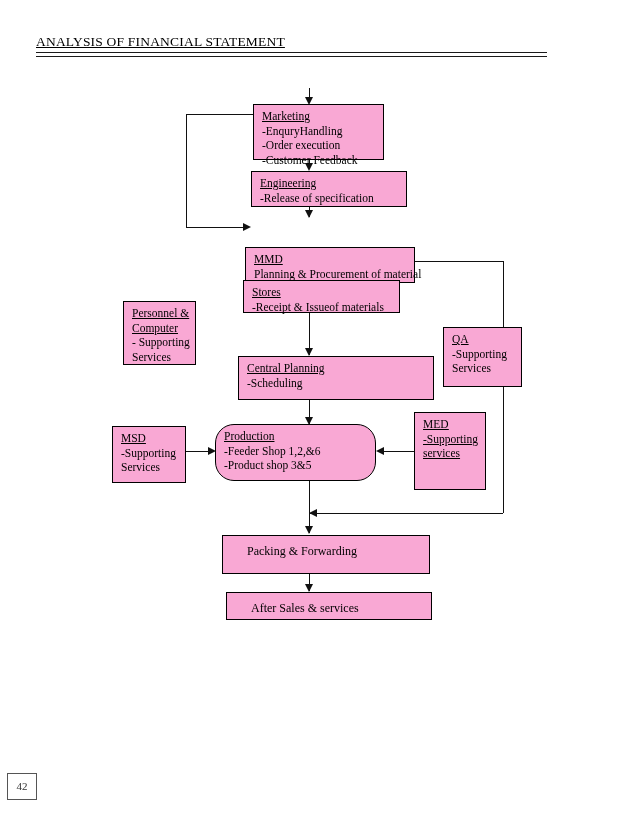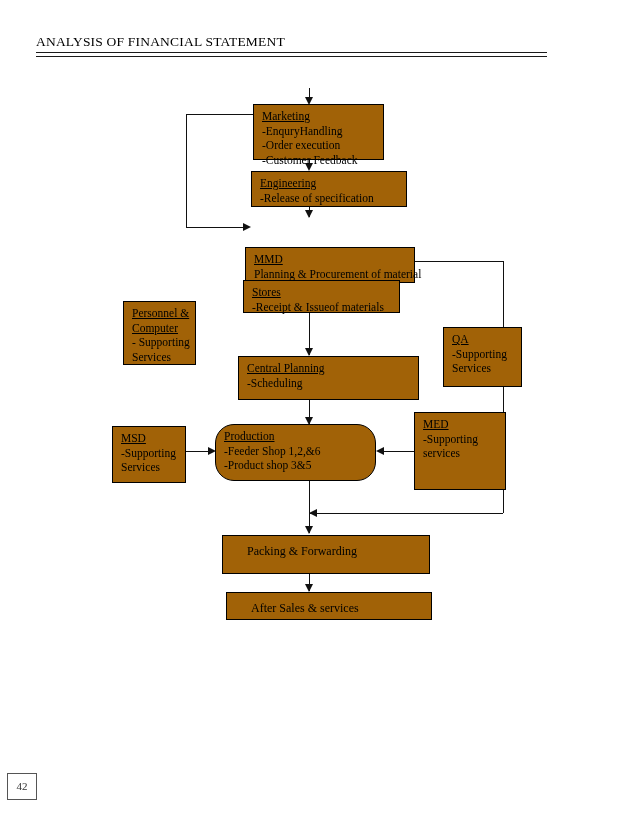--- a/index.html
+++ b/index.html
@@ -22,41 +22,42 @@
   }
 
   
   .doc-title {
     position: absolute;
     left: 36px;
     top: 34px;
     font-size: 13.5px;
     letter-spacing: 0.2px;
     white-space: nowrap;
+    text-decoration: underline;
   }
   .title-rule {
     position: absolute;
     left: 36px;
     top: 52px;
     width: 511px;
     height: 3px;
     border-top: 1px solid #1a1a1a;
     border-bottom: 1px solid #1a1a1a;
   }
 
   
   .diagram {
     position: absolute;
     left: 0; top: 0;
     width: 638px; height: 826px;
   }
   .node {
     position: absolute;
     border: 1px solid #000000;
-    background: #a16207;
+    background: #f9a8d4;
     box-sizing: border-box;
     padding: 4px 6px 3px 8px;
     font-size: 11.5px;
     line-height: 1.28;
     z-index: 3;
   }
   .node .hd {
     text-decoration: underline;
     display: block;
     white-space: nowrap;
@@ -198,21 +199,21 @@
       <span class="ln">- Supporting</span>
       <span class="ln">Services</span>
     </div>
 
     <div class="node" style="left:443px; top:327px; width:79px; height:60px;">
       <span class="hd">QA</span>
       <span class="ln">-Supporting</span>
       <span class="ln">Services</span>
     </div>
 
-    <div class="node" style="left:238px; top:356px; width:181px; height:44px;">
+    <div class="node" style="left:238px; top:356px; width:196px; height:44px;">
       <span class="hd">Central Planning</span>
       <span class="ln">-Scheduling</span>
     </div>
 
     <div class="vline" style="left:309px; top:400px; height:24px;"></div>
     <div class="arrow-d" style="left:304.5px; top:417px;"></div>
 
     <div class="node" style="left:112px; top:426px; width:74px; height:57px;">
       <span class="hd">MSD</span>
       <span class="ln">-Supporting</span>
@@ -220,21 +221,21 @@
     </div>
     <div class="hline" style="left:186px; top:451px; width:25px;"></div>
     <div class="arrow-r" style="left:208px; top:446.5px;"></div>
 
     <div class="node" style="left:215px; top:424px; width:161px; height:57px;border-radius:19px;">
       <span class="hd">Production</span>
       <span class="ln">-Feeder Shop 1,2,&amp;6</span>
       <span class="ln">-Product shop 3&amp;5</span>
     </div>
 
-    <div class="node" style="left:414px; top:412px; width:92px; height:78px;">
+    <div class="node" style="left:414px; top:412px; width:72px; height:78px;text-decoration:underline;">
       <span class="hd">MED</span>
       <span class="ln">-Supporting</span>
       <span class="ln">services</span>
     </div>
     <div class="hline" style="left:384px; top:451px; width:30px;"></div>
     <div class="arrow-l" style="left:376px; top:446.5px;"></div>
 
     <div class="vline" style="left:309px; top:481px; height:52px;"></div>
     <div class="arrow-d" style="left:304.5px; top:526px;"></div>
 

